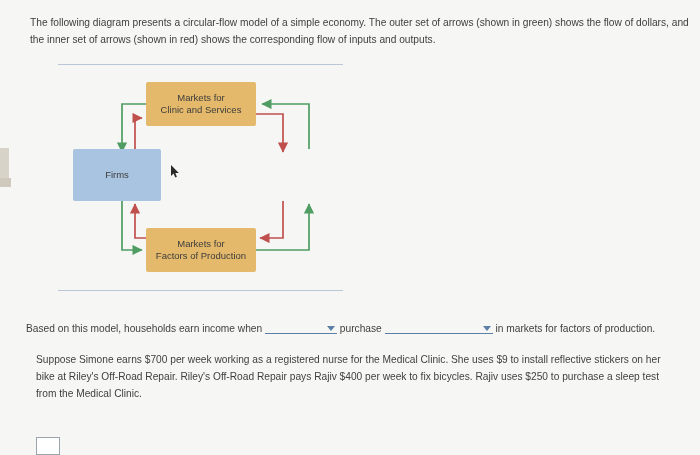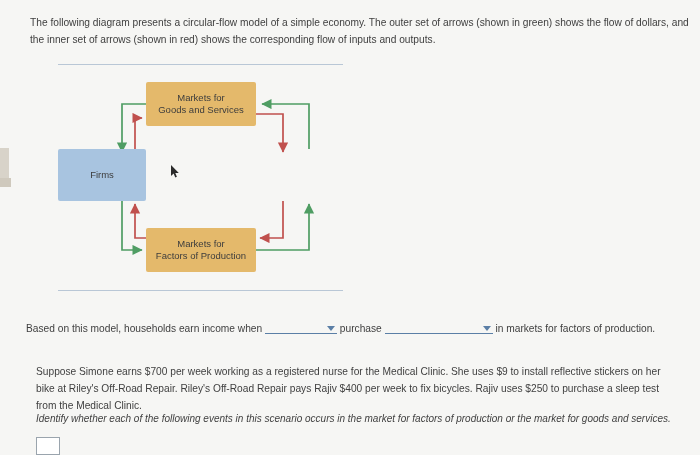--- a/index.html
+++ b/index.html
@@ -38,21 +38,21 @@
   .box{
     position:absolute;
     display:flex;align-items:center;justify-content:center;
     text-align:center;
     font-size:9.5px;
     line-height:12px;
     color:#3d3d3d;
     border-radius:2px;
   }
   .box.tan{background:#e4b96b;text-align:center;}
-  .box.blue{background:#a8c4e0;}
+  .box.blue{background:#a8c4e0;margin-left:15px;}
 
   #box-markets-goods{left:116px;top:30px;width:110px;height:44px;}
   #box-firms{left:28px;top:97px;width:88px;height:52px;}
   #box-households{left:222px;top:97px;width:88px;height:52px;}
   #box-markets-factors{left:116px;top:176px;width:110px;height:44px;}
 
   .svg-layer{position:absolute;left:0;top:0;width:380px;height:245px;}
 
   .para{
     position:absolute;
@@ -71,21 +71,21 @@
   .blank.one{width:72px;}
   .blank.two{width:108px;}
   .caret{
     position:absolute;
     right:2px;bottom:2px;
     width:0;height:0;
     border-left:4.5px solid transparent;
     border-right:4.5px solid transparent;
     border-top:5px solid #5b7fa6;
   }
-  #p-suppose{left:36px;top:363px;width:640px;}
+  #p-suppose{left:36px;top:351px;width:640px;}
   #p-identify{left:36px;top:410px;width:640px;font-style:italic;font-size:10px;}
 
   .edge-artifact{
     position:absolute;left:0;top:148px;width:9px;height:38px;
     background:#d8d3c9;
   }
   .edge-artifact2{
     position:absolute;left:0;top:178px;width:11px;height:9px;
     background:#cfc9bd;
   }
@@ -136,21 +136,21 @@
       <path d="M105,115 L105,66 L112,66" fill="none" stroke="#c0504d" stroke-width="1.7" marker-end="url(#ra)"></path>
 
       <path d="M253,149 L253,186 L230,186" fill="none" stroke="#c0504d" stroke-width="1.7" marker-end="url(#ra)"></path>
 
       <path d="M116,186 L105,186 L105,152" fill="none" stroke="#c0504d" stroke-width="1.7" marker-end="url(#ra)"></path>
     </svg>
 
     <div class="box tan" id="box-markets-goods">
       <span>
         <span>Markets for</span><br>
-        <span>Goods and Services</span>
+        <span>Clinic and Services</span>
       </span>
     </div>
 
     <div class="box blue" id="box-firms">
       <span>Firms</span>
     </div>
 
 
     <div class="box tan" id="box-markets-factors">
       <span>
@@ -167,16 +167,15 @@
   <div class="para" id="p-based">
     <span>Based on this model, households earn income when</span>
     <span class="blank one"><span class="caret"></span></span>
     <span>purchase</span>
     <span class="blank two"><span class="caret"></span></span>
     <span>in markets for factors of production.</span>
   </div>
 
   <div class="para" id="p-suppose">Suppose Simone earns $700 per week working as a registered nurse for the Medical Clinic. She uses $9 to install reflective stickers on her bike at Riley's Off-Road Repair. Riley's Off-Road Repair pays Rajiv $400 per week to fix bicycles. Rajiv uses $250 to purchase a sleep test from the Medical Clinic.</div>
 
-  <div class="para" id="p-identify">Identify whether each of the following events in this scenario occurs in the market for factors of production or the market for goods and services.</div>
 
   <div class="bottom-box"></div>
 </div>
 
 </body></html>

